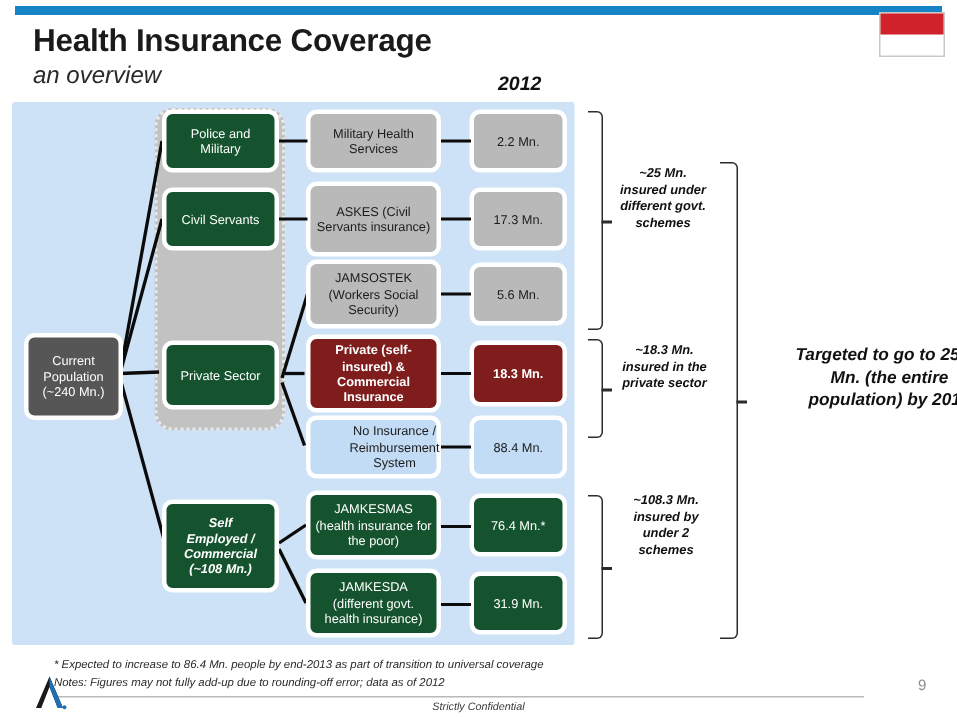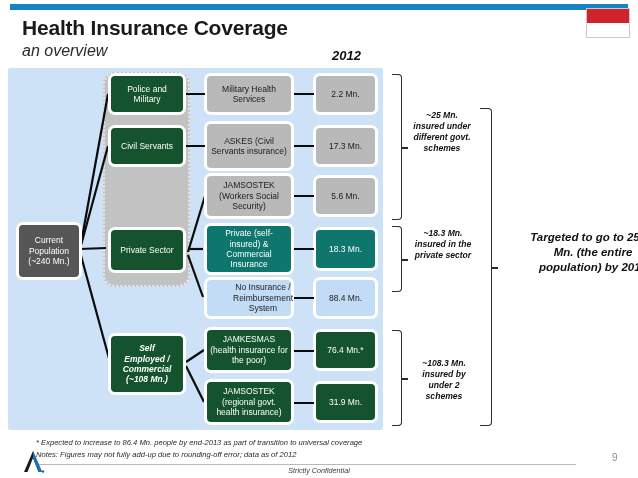--- a/index.html
+++ b/index.html
@@ -34,21 +34,21 @@
     border-radius:7px;
     border:3px solid #ffffff;
     display:flex;align-items:center;justify-content:center;text-align:center;
     font-size:8.5px;line-height:1.22;
     color:#ffffff;
     padding:2px 3px;
   }
   .n-darkgrey{background:#565656;color:#ffffff;}
   .n-midgrey{background:#14532d;color:#ffffff;}
   .n-lightgrey{background:#b9b9b9;color:#1b1b1b;}
-  .n-navy{background:#0f766e;color:#ffffff;}
+  .n-navy{background:#7f1d1d;color:#ffffff;font-weight:bold;}
   .n-lightblue{background:#c3dcf5;color:#1b1b1b;border-color:#ffffff;}
   .n-plain{background:transparent;border:none;color:#111;font-style:italic;font-weight:bold;margin-top:48px;}
 
   
   .hline{position:absolute;height:2px;background:#0b0b0b;}
   svg.edges{position:absolute;left:0;top:0;width:638px;height:478px;pointer-events:none;}
 
   
   .bracket{position:absolute;border:1.5px solid #2b2b2b;border-left:none;box-sizing:border-box;border-radius:0 4px 4px 0;}
   .bracket .nib{position:absolute;right:-7px;top:50%;width:7px;height:1.5px;background:#2b2b2b;}
@@ -124,21 +124,21 @@
     <span>Commercial</span>
     <span>(~108 Mn.)</span>
   </div>
 
   <div class="node n-lightgrey" style="left:204px;top:73px;width:90px;height:42px;">Military Health Services</div>
   <div class="node n-lightgrey" style="left:204px;top:121px;width:90px;height:50px;">ASKES (Civil Servants insurance)</div>
   <div class="node n-lightgrey" style="left:204px;top:173px;width:90px;height:46px;">JAMSOSTEK (Workers Social Security)</div>
   <div class="node n-navy" style="left:204px;top:223px;width:90px;height:52px;">Private (self-insured) &amp; Commercial Insurance</div>
   <div class="node n-lightblue" style="left:204px;top:277px;width:90px;height:42px;padding-left:31px;">No Insurance / Reimbursement System</div>
   <div class="node n-midgrey" style="left:204px;top:327px;width:90px;height:46px;">JAMKESMAS (health insurance for the poor)</div>
-  <div class="node n-midgrey" style="left:204px;top:379px;width:90px;height:46px;">JAMSOSTEK (regional govt. health insurance)</div>
+  <div class="node n-midgrey" style="left:204px;top:379px;width:90px;height:46px;">JAMKESDA (different govt. health insurance)</div>
 
   <div class="node n-lightgrey" style="left:313px;top:73px;width:65px;height:42px;">2.2 Mn.</div>
   <div class="node n-lightgrey" style="left:313px;top:125px;width:65px;height:42px;">17.3 Mn.</div>
   <div class="node n-lightgrey" style="left:313px;top:175px;width:65px;height:42px;">5.6 Mn.</div>
   <div class="node n-navy" style="left:313px;top:227px;width:65px;height:44px;text-align:right;">18.3 Mn.</div>
   <div class="node n-lightblue" style="left:313px;top:277px;width:65px;height:42px;">88.4 Mn.</div>
   <div class="node n-midgrey" style="left:313px;top:329px;width:65px;height:42px;">76.4 Mn.*</div>
   <div class="node n-midgrey" style="left:313px;top:381px;width:65px;height:42px;">31.9 Mn.</div>
 
   <div class="hline" style="left:294px;top:93px;width:20px;"></div>
@@ -158,21 +158,21 @@
   <div class="annot" style="left:412px;top:110px;width:60px;">~25 Mn. insured under different govt. schemes</div>
 
   <div class="bracket" style="left:392px;top:226px;width:10px;height:66px;">
     <span class="nib"></span>
   </div>
   <div class="annot" style="left:412px;top:228px;width:62px;">~18.3 Mn. insured in the private sector</div>
 
   <div class="bracket" style="left:392px;top:330px;width:10px;height:96px;">
     <span class="nib"></span>
   </div>
-  <div class="annot" style="left:412px;top:358px;width:64px;">~108.3 Mn. insured by under 2 schemes</div>
+  <div class="annot" style="left:412px;top:328px;width:64px;">~108.3 Mn. insured by under 2 schemes</div>
 
   <div class="bracket" style="left:480px;top:108px;width:12px;height:318px;">
     <span class="nib"></span>
   </div>
   <div class="annot-big" style="left:505px;top:230px;width:126px;">Targeted to go to 257.5 Mn. (the entire population) by 2019</div>
 
   <div class="foot-note" style="top:438px;">* Expected to increase to 86.4 Mn. people by end-2013 as part of transition to universal coverage</div>
   <div class="foot-note" style="top:450px;">Notes: Figures may not fully add-up due to rounding-off error; data as of 2012</div>
   <div class="foot-rule"></div>
   <div class="confidential">Strictly Confidential</div>

